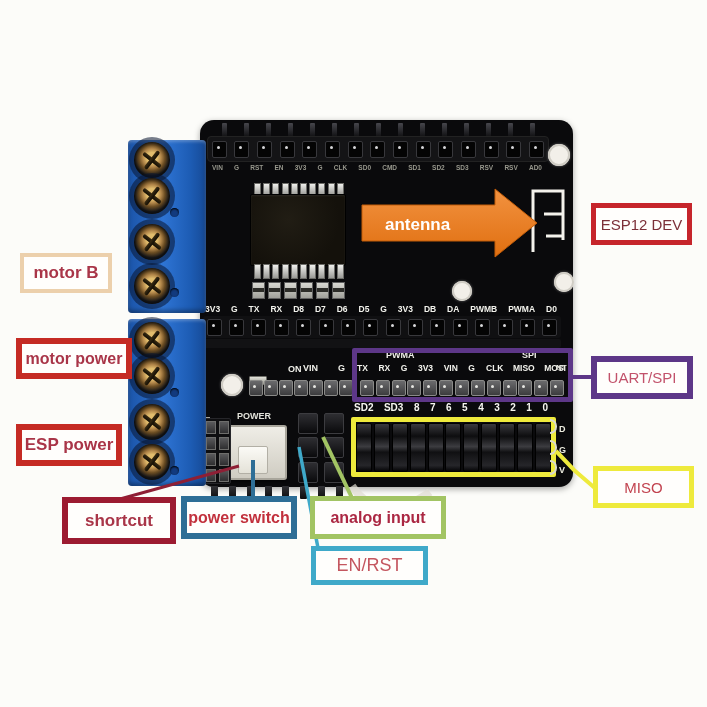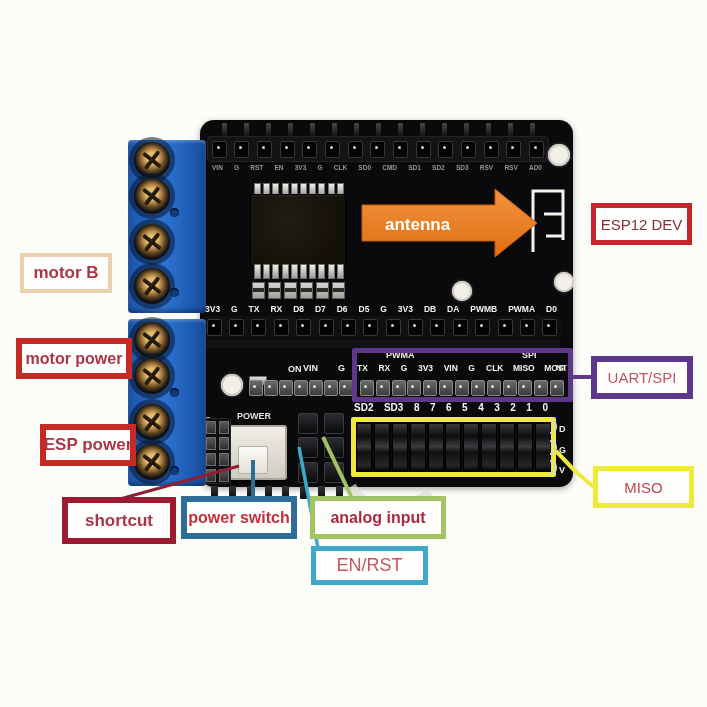--- a/index.html
+++ b/index.html
@@ -346,21 +346,21 @@
     <line x1="573" y1="377" x2="593" y2="377" stroke="#5d3788" stroke-width="4"></line>
     <polyline points="556,451 574,470 596,489" stroke="#eeea3c" stroke-width="4" fill="none"></polyline>
   </svg>
 
   <div class="anno" style="left:20px;top:253px;width:92px;height:40px;border:4px solid #ecd0ac;color:#a93548;font-size:17px;font-weight:bold;">
     <span>motor B</span>
   </div>
   <div class="anno" style="left:16px;top:338px;width:116px;height:41px;border:6px solid #c52b24;color:#a93548;font-size:16px;font-weight:bold;">
     <span>motor power</span>
   </div>
-  <div class="anno" style="left:16px;top:424px;width:96px;height:42px;border:6px solid #c52b24;color:#a93548;font-size:17px;font-weight:bold;margin-left:24px;">
+  <div class="anno" style="left:16px;top:424px;width:106px;height:42px;border:6px solid #c52b24;color:#a93548;font-size:17px;font-weight:bold;">
     <span>ESP power</span>
   </div>
   <div class="anno" style="left:181px;top:496px;width:116px;height:43px;border:6px solid #2e6e96;color:#c2303c;font-size:16px;font-weight:bold;">
     <span>power switch</span>
   </div>
   <div class="anno" style="left:62px;top:497px;width:114px;height:47px;border:6px solid #9c1b31;color:#a93548;font-size:17px;font-weight:bold;">
     <span>shortcut</span>
   </div>
   <div class="anno" style="left:310px;top:496px;width:136px;height:43px;border:5px solid #a2c463;color:#ab2742;font-size:16px;font-weight:bold;">
     <span>analog input</span>

